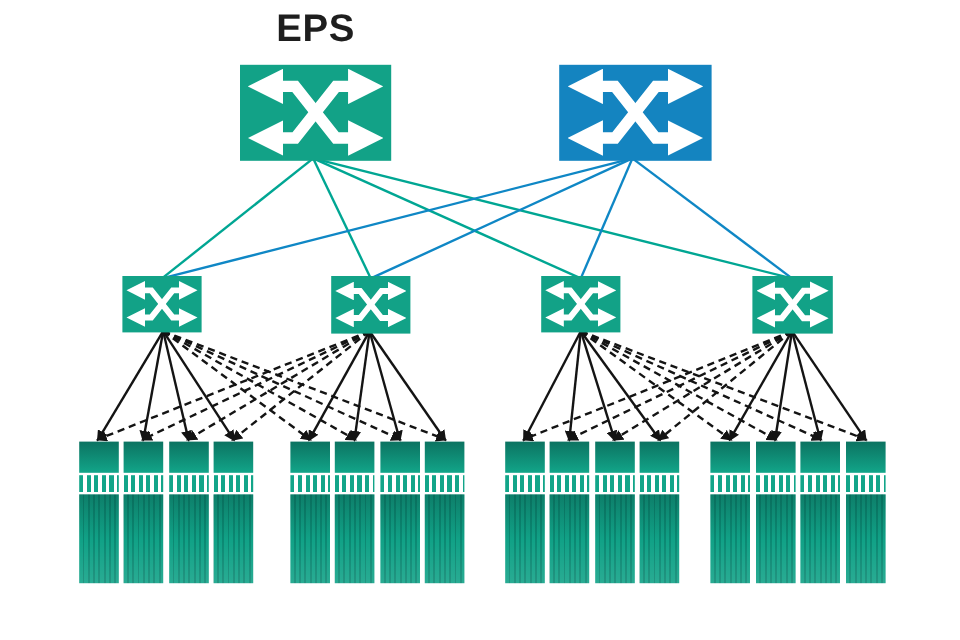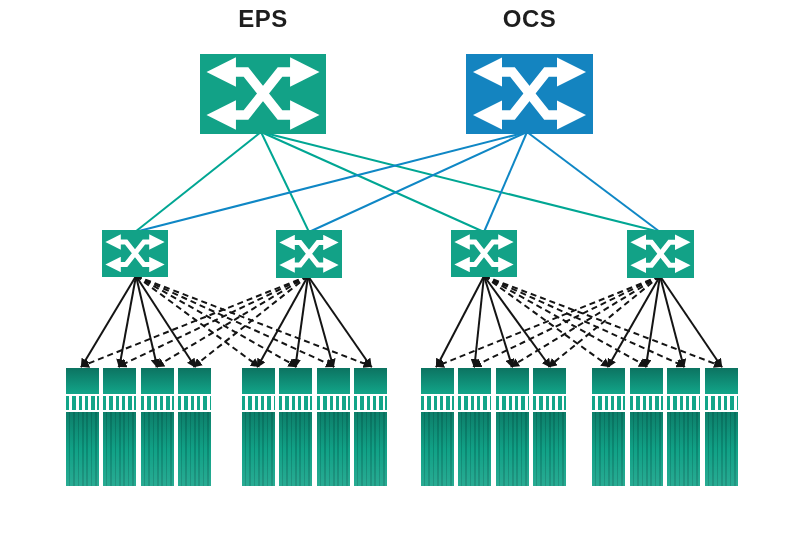--- a/index.html
+++ b/index.html
@@ -4,21 +4,21 @@
 <style>
   html,body{margin:0;padding:0;background:#fff;}
   .stage{
     position:relative;width:800px;height:533px;overflow:hidden;
     background:var(--canvas-bg,#ffffff);
     font-family:"Liberation Sans",sans-serif;
   }
   #links{position:absolute;left:0;top:0;width:800px;height:533px;}
   .core-label{
     position:absolute;top:5px;transform:translateX(-50%);
-    font-size:24px;font-weight:700;color:var(--label,#1e1e1e);
+    font-size:32px;font-weight:700;color:var(--label,#1e1e1e);
     letter-spacing:.5px;white-space:nowrap;text-align:center;
   }
   .switch{position:absolute;}
   .switch svg{display:block;width:100%;height:100%;}
   .rack{position:absolute;display:flex;flex-direction:column;}
   .rack-top{height:26px;background:linear-gradient(180deg,var(--rack-d1,#0c7361),var(--rack-m1,#12a589));}
   .rack-ports{height:14px;margin-top:2px;
     background:repeating-linear-gradient(90deg,var(--rack-m1,#12a589) 0 3.4px,#ffffff 3.4px 6.3px);}
   .rack-body{flex:1;margin-top:2px;
     background-image:
@@ -85,21 +85,20 @@
       <line x1="660" y1="276" x2="646" y2="366" stroke="#141414" stroke-width="2" marker-end="url(#arrow-head)"></line>
       <line x1="660" y1="276" x2="683.5" y2="366" stroke="#141414" stroke-width="2" marker-end="url(#arrow-head)"></line>
       <line x1="660" y1="276" x2="721" y2="366" stroke="#141414" stroke-width="2" marker-end="url(#arrow-head)"></line>
       <line x1="660" y1="276" x2="437" y2="366" stroke="#141414" stroke-width="2" stroke-dasharray="6 4" marker-end="url(#arrow-head)"></line>
       <line x1="660" y1="276" x2="474.5" y2="366" stroke="#141414" stroke-width="2" stroke-dasharray="6 4" marker-end="url(#arrow-head)"></line>
       <line x1="660" y1="276" x2="512" y2="366" stroke="#141414" stroke-width="2" stroke-dasharray="6 4" marker-end="url(#arrow-head)"></line>
       <line x1="660" y1="276" x2="549.5" y2="366" stroke="#141414" stroke-width="2" stroke-dasharray="6 4" marker-end="url(#arrow-head)"></line>
     </svg>
 
   <div class="core-label" style="left: 263px;">EPS</div>
-  <div class="core-label" style="left: 529.5px;">OCS</div>
 
   <div class="switch" style="left: 200px; top: 54px; width: 126px; height: 80px; background: rgb(18, 162, 135);">
     <svg viewBox="0 0 126 80">
         <use href="#switch-arrows"></use>
       </svg>
   </div>
   <div class="switch" style="left: 466px; top: 54px; width: 127px; height: 80px; background: rgb(20, 132, 192);">
     <svg viewBox="0 0 126 80">
         <use href="#switch-arrows"></use>
       </svg>

